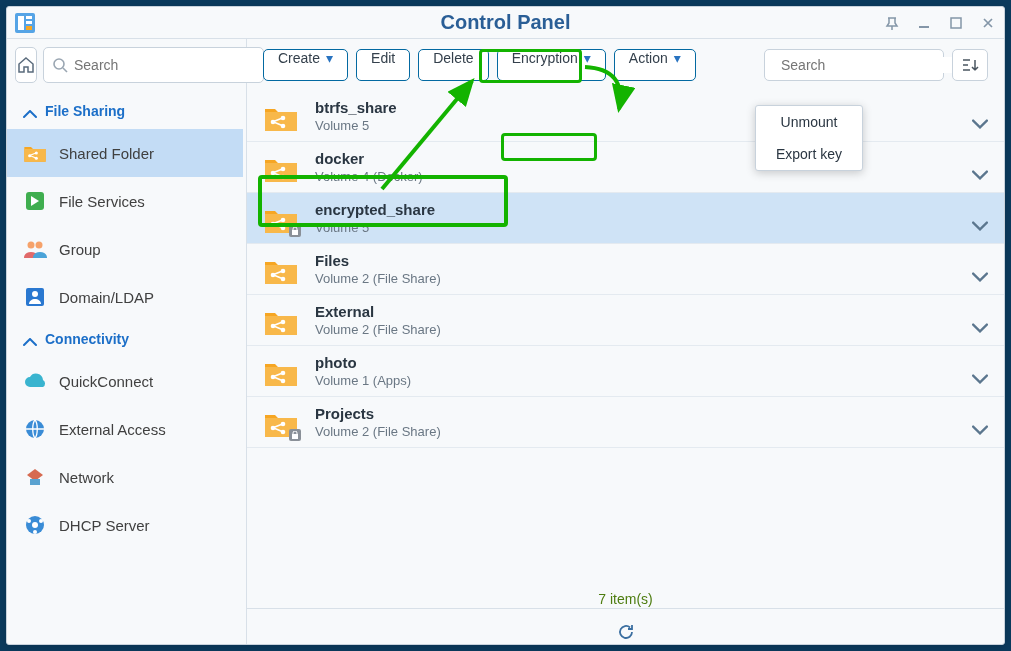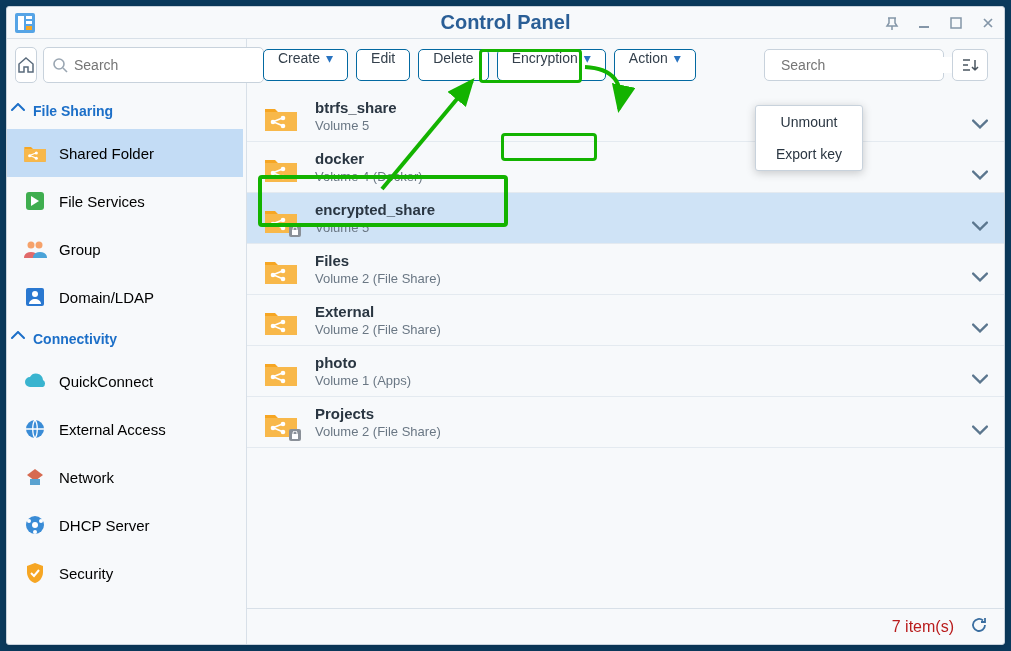--- a/index.html
+++ b/index.html
@@ -12,43 +12,43 @@
     .titlebar-controls .ctrl { width:32px; height:32px; display:flex; align-items:center; justify-content:center; color:#7a8fa4; cursor:pointer; font-size:14px; }
     .body { display:flex; flex:1; overflow:hidden; }
     
     .sidebar { width:240px; border-right:1px solid #d8e0e8; display:flex; flex-direction:column; }
     .sidebar-top { display:flex; gap:6px; padding:8px 8px 0 8px; }
     .home-btn { width:42px; height:36px; border:1px solid #c8d2dc; border-radius:5px; display:flex; align-items:center; justify-content:center; background:#fff; color:#5a6b7c; cursor:pointer; }
     .sidebar-search { flex:1; height:36px; border:1px solid #c8d2dc; border-radius:5px; display:flex; align-items:center; padding:0 8px; background:#fff; }
     .sidebar-search input { border:none; outline:none; flex:1; font-size:14px; margin-left:6px; color:#333; background:transparent; }
     .sidebar-scroll { flex:1; overflow-y:auto; padding-top:10px; padding-right:3px; }
     .sidebar-scroll::-webkit-scrollbar{width:8px;} .sidebar-scroll::-webkit-scrollbar-thumb{background:#c0c8d0;border-radius:4px;}
-    .section-header { display:flex; align-items:flex-start; gap:8px; padding:10px 4px; color:#1c6fc8; font-weight:600; font-size:14px; cursor:pointer; }
+    .section-header { display:flex; align-items:flex-end; gap:8px; padding:10px 16px; color:#1c6fc8; font-weight:600; font-size:14px; cursor:pointer; }
     .section-header svg { color:#1c6fc8; }
-    .sidebar-item { display:flex; align-items:center; gap:12px; padding:12px 16px; font-size:15px; color:#000000; cursor:pointer; }
+    .sidebar-item { display:flex; align-items:center; gap:12px; padding:12px 16px; font-size:15px; color:#404040; cursor:pointer; }
     .sidebar-item.active { background:#c3dcf5; }
     .sidebar-item .icon { width:24px; height:24px; display:flex; align-items:center; justify-content:center; }
     
     .main { flex:1; display:flex; flex-direction:column; position:relative; }
     .toolbar { display:flex; align-items:center; gap:8px; padding:10px 16px; }
     .btn { height:32px; border:1px solid #0369a1; border-radius:5px; background:#fff; padding:0 14px; font-size:14px; color:#34404c; display:inline-flex; gap:6px; cursor:pointer; }
     .btn .caret { color:#2973c0; }
     .spacer { flex:1; }
     .search-field { height:32px; border:1px solid #c8d2dc; border-radius:5px; background:#fff; display:flex; align-items:center; padding:0 10px; width:180px; }
     .search-field input { border:none; outline:none; flex:1; font-size:14px; margin-left:6px; color:#333; }
     .sort-btn { width:36px; height:32px; border:1px solid #c8d2dc; border-radius:5px; background:#fff; display:flex; align-items:center; justify-content:center; cursor:pointer; }
     .list { flex:1; overflow-y:auto; }
     .row { display:flex; align-items:flex-end; padding:8px 16px; border-bottom:1px solid #e4eaf0; cursor:pointer; position:relative; }
     .row.selected { background:#cfe3f6; }
     .folder-icon { width:36px; height:30px; margin-right:16px; position:relative; }
     .row-text { flex:1; }
     .row-name { font-weight:700; color:#2a3642; font-size:15px; }
     .row-sub { color:#6a7784; font-size:13px; margin-top:2px; }
     .chevron { color:#5b768e; }
-    .statusbar { height:36px; border-top:1px solid #d8e0e8; display:flex; align-items:center; justify-content:flex-end; padding:0 16px; gap:16px; color:#b91c1c; font-size:16px; }
+    .statusbar { height:36px; border-top:1px solid #d8e0e8; display:flex; align-items:center; justify-content:flex-end; padding:0 16px; gap:16px; color:#4d7c0f; font-size:14px;flex-direction:column; }
     .refresh { color:#3a6ea0; cursor:pointer; }
     
     .dropdown { position:absolute; top:66px; left:508px; background:#fff; border:1px solid #c8d2dc; border-radius:3px; box-shadow:0 2px 10px rgba(0,0,0,.2); z-index:50; width:108px; }
     .dropdown-item { padding:8px 12px; font-size:14px; color:#2a3642; cursor:pointer; text-align:center; }
     
     .overlay { position:absolute; inset:0; pointer-events:none; z-index:60; }
     .hl { position:absolute; border:3px solid #13b300; border-radius:4px; }
     .lock-badge { position:absolute; bottom:-2px; right:-2px; background:#8a9098; width:12px; height:12px; border-radius:2px; display:flex; align-items:center; justify-content:center; }
   </style>
 </head>
@@ -213,29 +213,20 @@
           <span class="icon">
               <svg width="22" height="22" viewBox="0 0 22 22">
                 <circle cx="11" cy="11" r="9" fill="#3a8cd6"></circle>
                 <circle cx="11" cy="11" r="3" fill="#fff"></circle>
                 <circle cx="5" cy="7" r="2" fill="#fff"></circle>
                 <circle cx="17" cy="7" r="2" fill="#fff"></circle>
                 <circle cx="11" cy="18" r="2" fill="#fff"></circle>
               </svg>
             </span>
           <span>DHCP Server</span>
-        </div>
-        <div class="sidebar-item">
-          <span class="icon">
-              <svg width="20" height="22" viewBox="0 0 20 22">
-                <path d="M10 1l8 3v6c0 6-4 10-8 11C6 20 2 16 2 10V4z" fill="#f6a623"></path>
-                <path d="M6 11l3 3 5-6" stroke="#fff" stroke-width="2" fill="none"></path>
-              </svg>
-            </span>
-          <span>Security</span>
         </div>
       </div>
     </div>
 
     <div class="main">
       <div class="toolbar">
         <button class="btn">
             <span>Create</span>
             <span class="caret">▾</span>
           </button>

